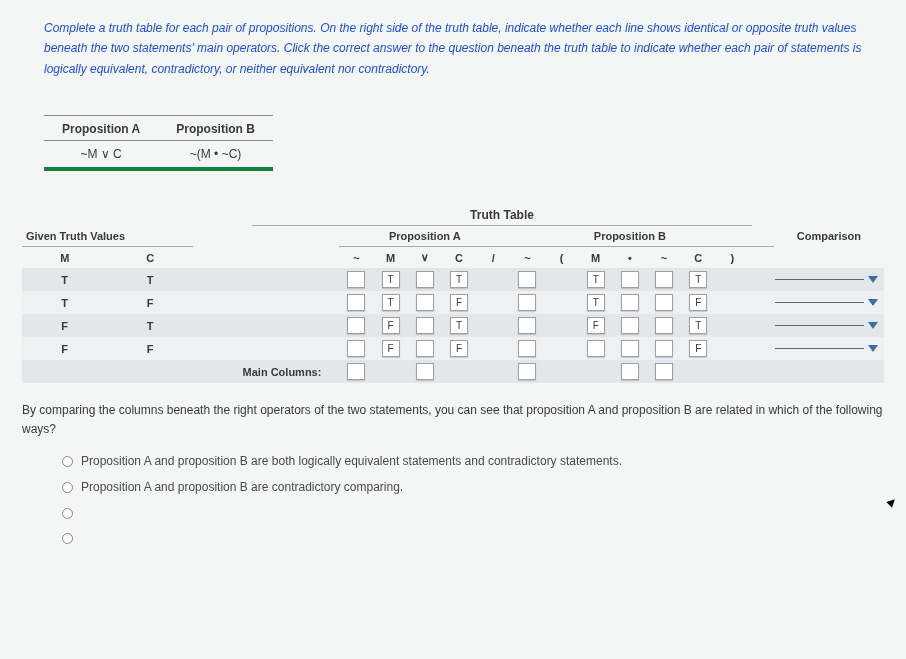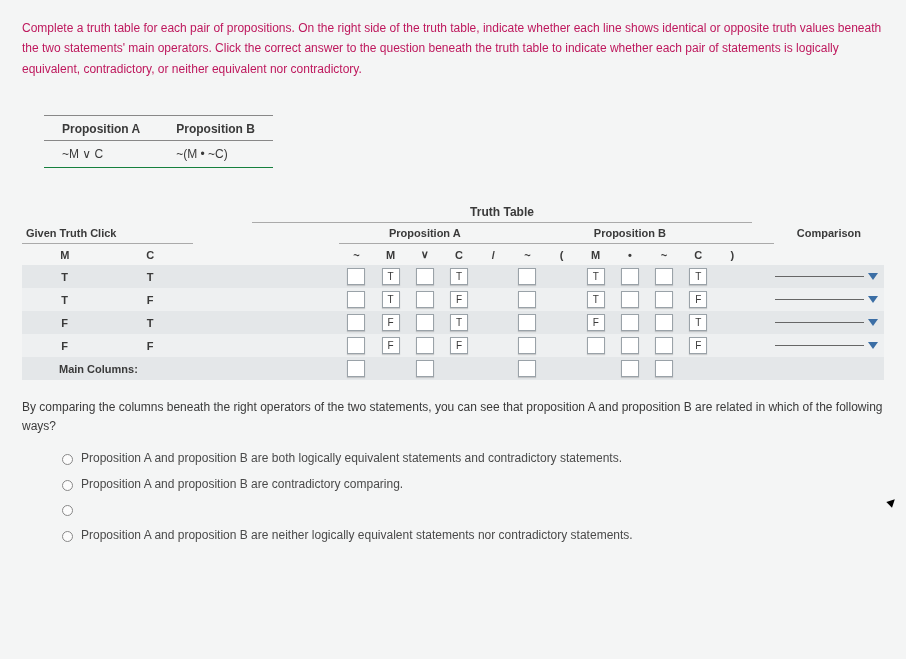--- a/index.html
+++ b/index.html
@@ -6,40 +6,43 @@
   body {
     margin: 0;
     padding: 18px 22px;
     width: 906px;
     font-family: Verdana, Geneva, sans-serif;
     font-size: 12px;
     color: #3a3a3a;
     background: #f4f5f5;
   }
   .instructions {
+    font-style: italic;
     line-height: 1.7;
     margin-bottom: 28px;
-    color: #be185d;
+    color: #1d4ed8;
+    margin-left: 22px;
   }
   .prop-defs {
     display: inline-block;
     margin: 8px 0 34px 22px;
   }
   .prop-defs table { border-collapse: collapse; }
   .prop-defs th {
     font-weight: bold;
     font-style: normal;
     padding: 6px 18px 4px;
     border-bottom: 1px solid #888;
     border-top: 1px solid #888;
     text-align: center;
   }
   .prop-defs td {
     padding: 6px 18px;
-    border-bottom: 1px solid #15803d;
+    border-bottom: 4px solid #15803d;
+    text-align: center;
   }
   .truth-wrap { margin-bottom: 18px; }
   .truth-title {
     text-align: center;
     font-weight: bold;
     border-bottom: 1px solid #aaa;
     padding-bottom: 3px;
     margin: 0 0 0 230px;
     width: 500px;
   }
@@ -92,33 +95,33 @@
     height: 0;
   }
   .caret {
     width:0;height:0;
     border-left:5px solid transparent;
     border-right:5px solid transparent;
     border-top:7px solid #3b6ea5;
     cursor:pointer;
   }
   .main-cols-label {
-    text-align: left;
+    text-align: right;
     padding-right: 18px;
     font-weight: bold;
     padding-left: 37px;
   }
   .question {
     margin: 14px 0 14px 0;
     line-height: 1.6;
   }
   .options { margin-left: 40px; }
   .opt {
     display:flex;
-    align-items:flex-end;
+    align-items:flex-start;
     gap:8px;
     margin: 12px 0;
     color:#4a4a4a;
   }
   .radio {
     width:11px;height:11px;
     border:1px solid #888;
     border-radius:50%;
     margin-top:2px;
     flex-shrink:0;
@@ -161,21 +164,21 @@
     </tr>
   </tbody>
     </table>
 </div>
 
 <div class="truth-wrap">
   <div class="truth-title">Truth Table</div>
   <table class="truth">
     <tbody>
         <tr>
-      <th colspan="2" class="sec-hdr" style="text-align:left;padding-left:4px">Given Truth Click</th>
+      <th colspan="2" class="sec-hdr" style="text-align:left;padding-left:4px">Given Truth Values</th>
       <th class="gap"></th>
       <th colspan="5" class="sec-hdr">Proposition A</th>
       <th colspan="7" class="sec-hdr">Proposition B</th>
       <th class="sec-hdr" style="width:20px"></th>
       <th>Comparison</th>
     </tr>
     <tr>
       <th class="col-given">M</th>
       <th class="col-given">C</th>
       <th class="gap"></th>
@@ -325,20 +328,19 @@
   </div>
   <div class="opt">
     <div class="radio"></div>
     <div>Proposition A and proposition B are contradictory comparing.</div>
   </div>
   <div class="opt">
     <div class="radio"></div>
   </div>
   <div class="opt">
     <div class="radio"></div>
-    <div>Proposition A and proposition B are neither logically equivalent statements nor contradictory statements.</div>
   </div>
 </div>
 
 <div class="cursor-arrow"></div>
 
 
 
 
 </body></html>

